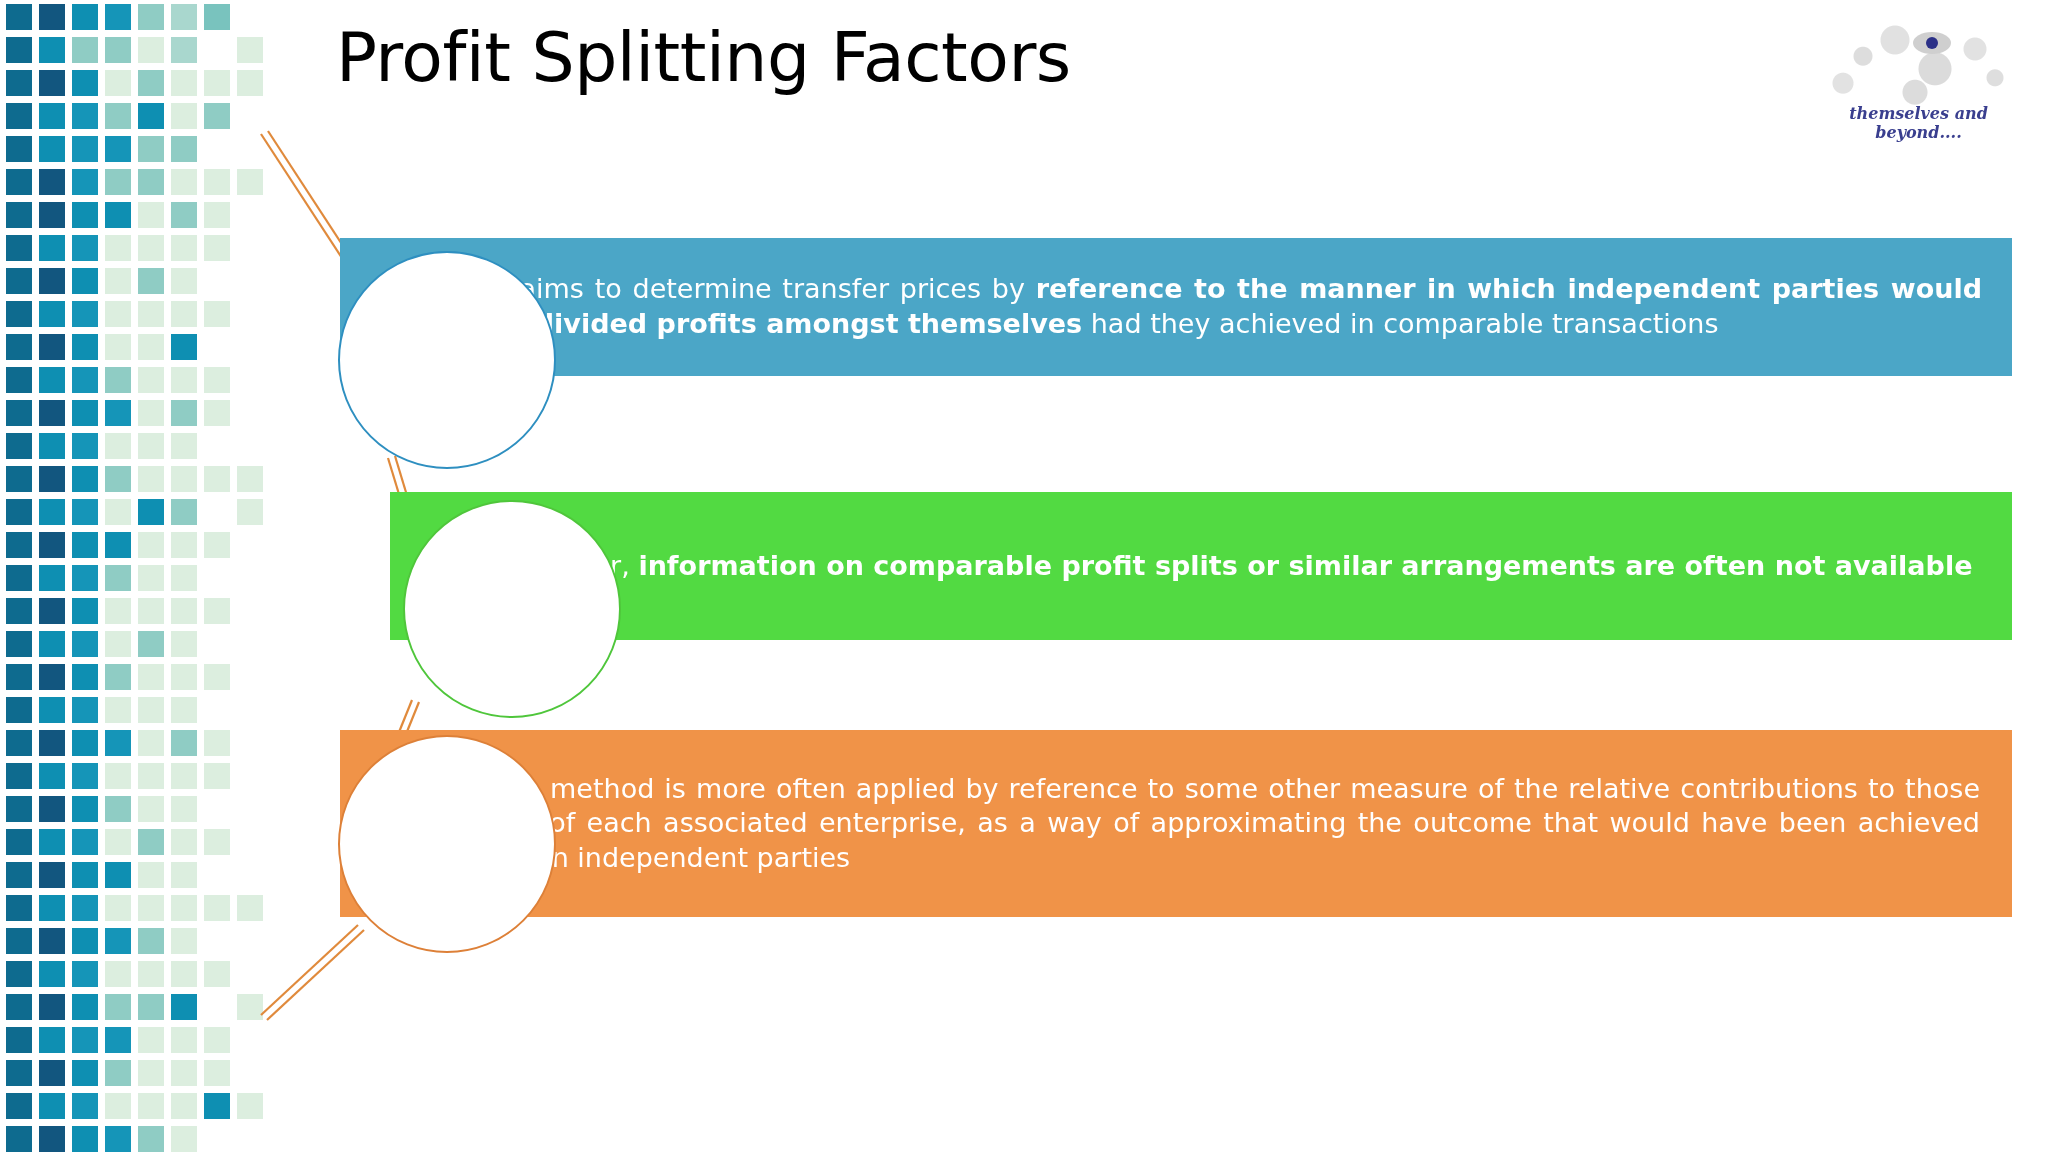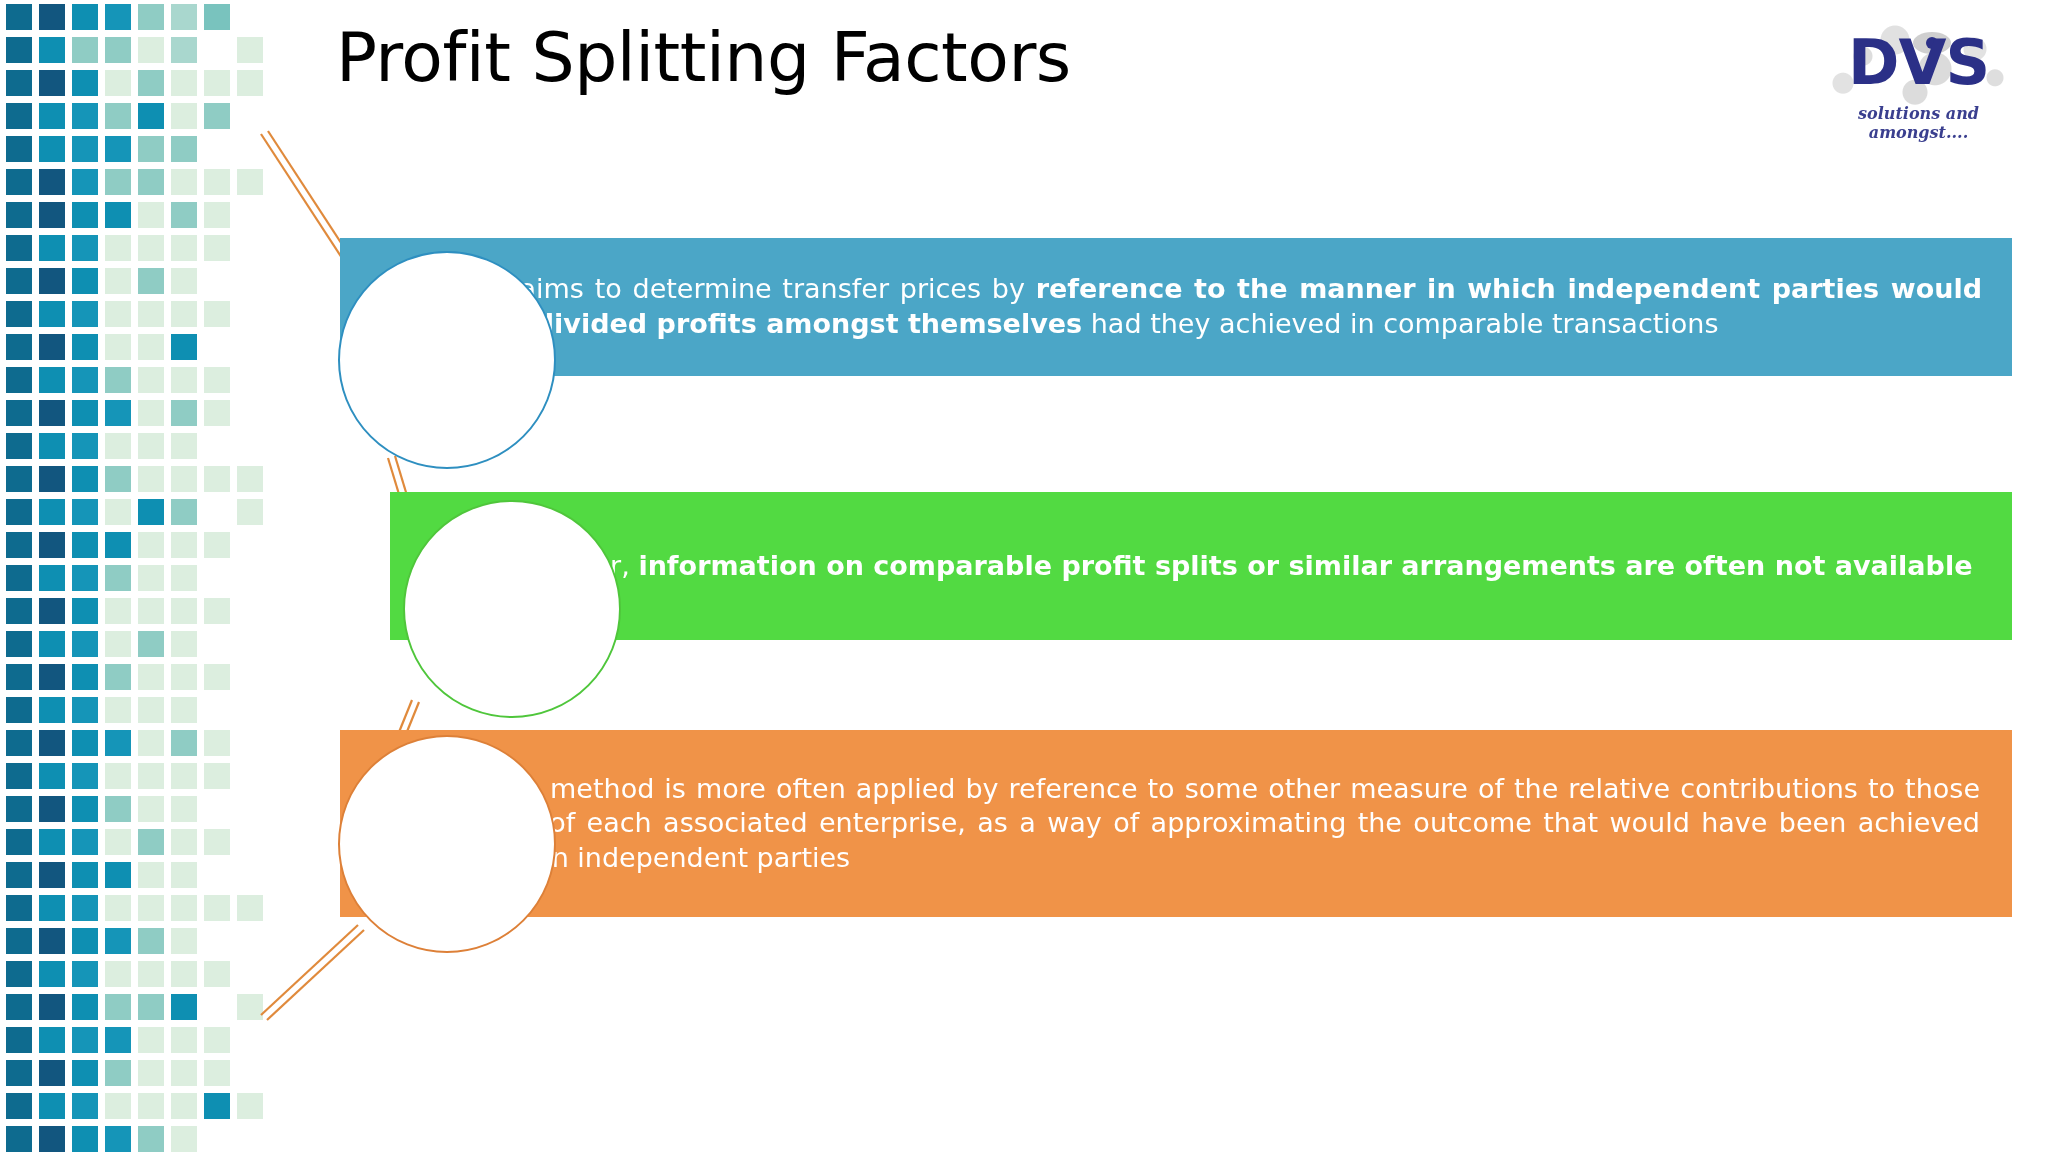--- a/index.html
+++ b/index.html
@@ -435,22 +435,21 @@
     <div class="tile" style="left: 105px; top: 1126px; width: 26px; height: 26px; background: rgb(21, 149, 184);"></div>
     <div class="tile" style="left: 138px; top: 1126px; width: 26px; height: 26px; background: rgb(143, 204, 196);"></div>
     <div class="tile" style="left: 171px; top: 1126px; width: 26px; height: 26px; background: rgb(220, 238, 223);"></div>
   </div>
 
 <div id="page-title">Profit Splitting Factors</div>
 
 <div id="logo">
   <div class="globe"></div>
   <div class="dot"></div>
-  <div class="dvs">DVS</div>
-  <div class="tagline">solutions and amongst....</div>
+  <div class="tagline">themselves and beyond....</div>
 </div>
 
 <svg id="connectors" viewBox="0 0 2048 1152" xmlns="http://www.w3.org/2000/svg">
   <g fill="none" stroke="#E08A3C" stroke-width="2.2">
 
     <line x1="261" y1="134" x2="357" y2="281"></line>
     <line x1="268" y1="131" x2="364" y2="278"></line>
 
     <line x1="388" y1="458" x2="405" y2="514"></line>
     <line x1="395" y1="456" x2="412" y2="512"></line>

